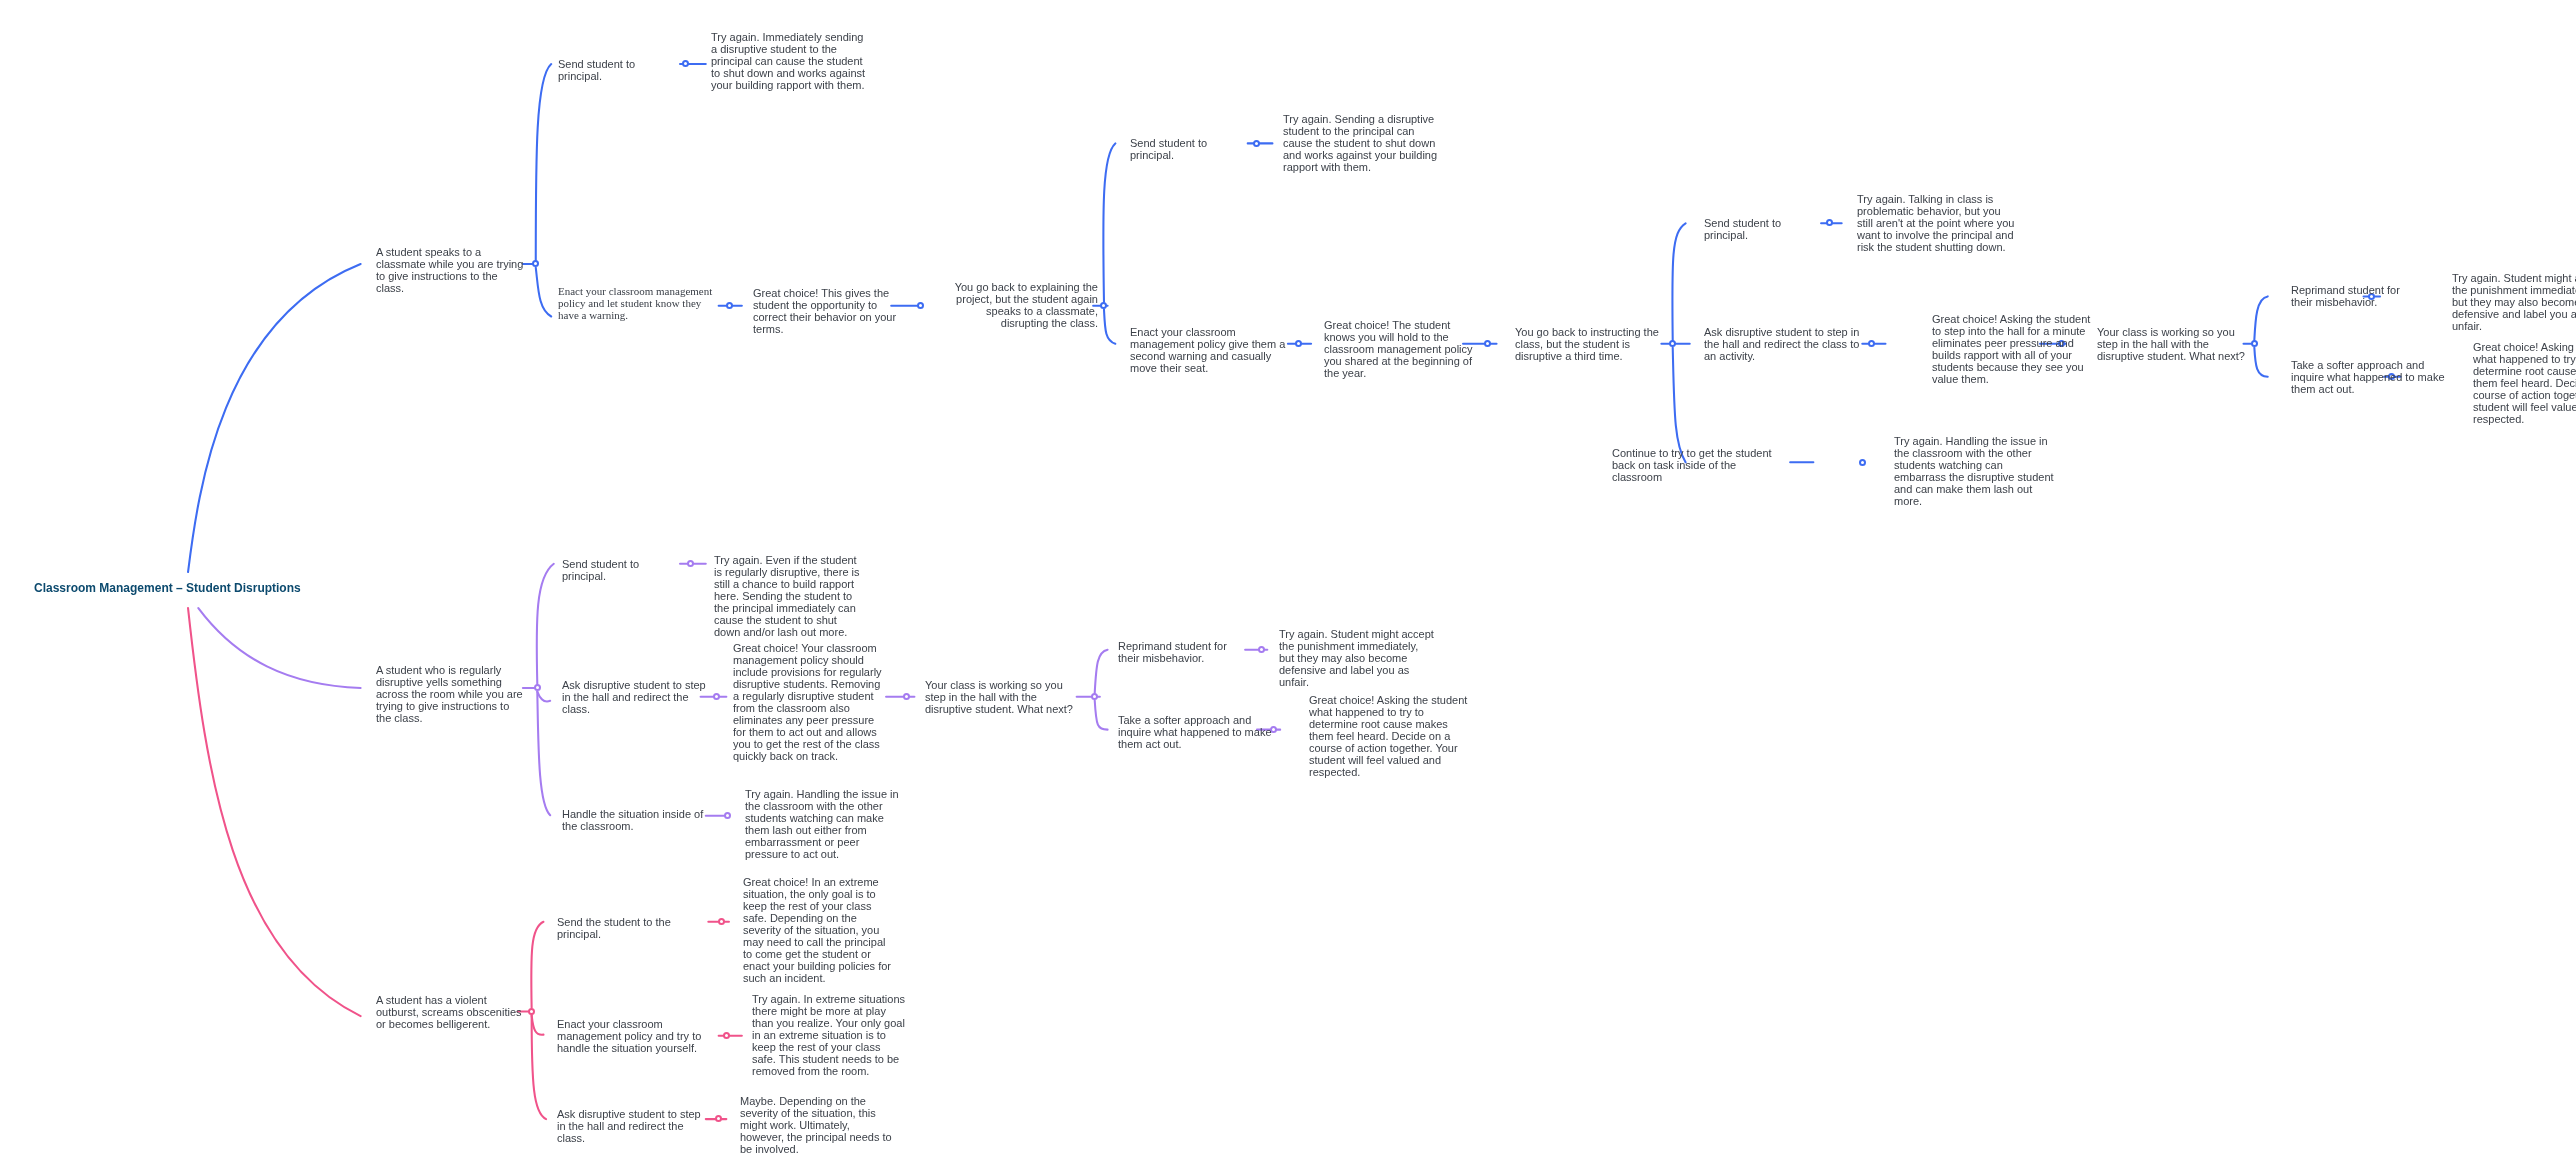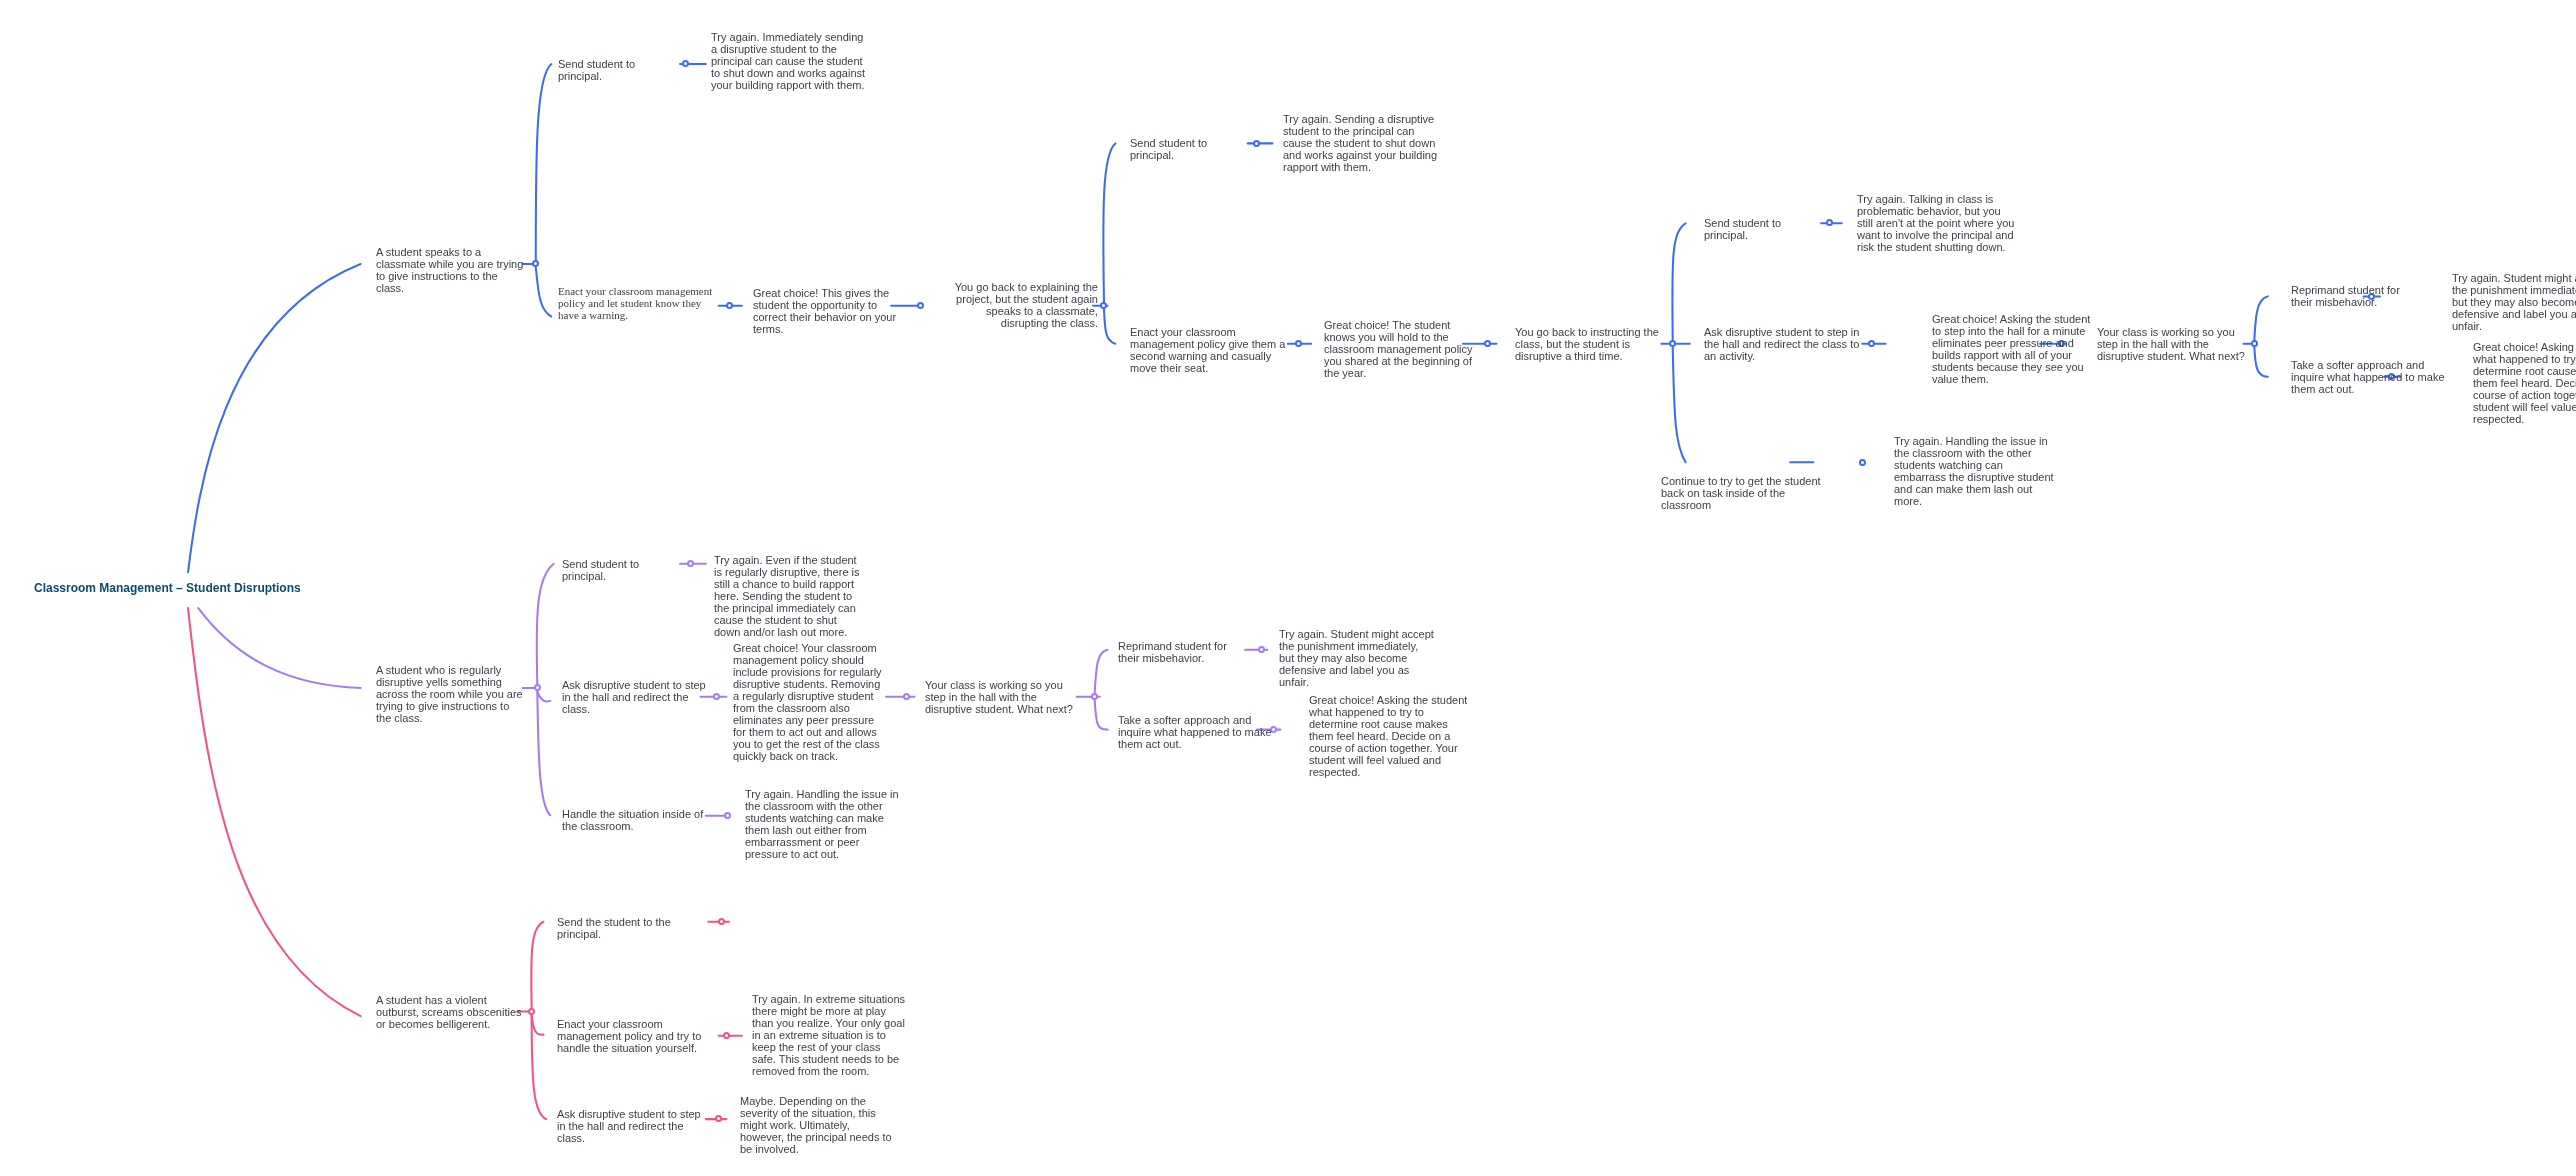--- a/index.html
+++ b/index.html
@@ -114,21 +114,21 @@
   <div class="node" style="left:1283px;top:113px;width:160px;">Try again. Sending a disruptive student to the principal can cause the student to shut down and works against your building rapport with them.</div>
   <div class="node" style="left:1130px;top:326px;width:165px;">Enact your classroom management policy give them a second warning and casually move their seat.</div>
   <div class="node" style="left:1324px;top:319px;width:155px;">Great choice! The student knows you will hold to the classroom management policy you shared at the beginning of the year.</div>
   <div class="node" style="left:1515px;top:326px;width:160px;">You go back to instructing the class, but the student is disruptive a third time.</div>
 
   <div class="node" style="left:1704px;top:217px;width:124px;">Send student to principal.</div>
   <div class="node" style="left:1857px;top:193px;width:160px;">Try again. Talking in class is problematic behavior, but you still aren't at the point where you want to involve the principal and risk the student shutting down.</div>
   <div class="node" style="left:1704px;top:326px;width:165px;">Ask disruptive student to step in the hall and redirect the class to an activity.</div>
   <div class="node" style="left:1899px;top:313px;width:160px;margin-left:33px;">Great choice! Asking the student to step into the hall for a minute eliminates peer pressure and builds rapport with all of your students because they see you value them.</div>
   <div class="node" style="left:2097px;top:326px;width:155px;">Your class is working so you step in the hall with the disruptive student. What next?</div>
-  <div class="node" style="left:1661px;top:447px;width:160px;margin-top:28px;">Continue to try to get the student back on task inside of the classroom</div>
+  <div class="node" style="left:1612px;top:447px;width:160px;">Continue to try to get the student back on task inside of the classroom</div>
   <div class="node" style="left:1894px;top:435px;width:160px;">Try again. Handling the issue in the classroom with the other students watching can embarrass the disruptive student and can make them lash out more.</div>
 
   <div class="node" style="left:2291px;top:284px;width:118px;">Reprimand student for their misbehavior.</div>
   <div class="node" style="left:2452px;top:272px;width:155px;">Try again. Student might accept the punishment immediately, but they may also become defensive and label you as unfair.</div>
   <div class="node" style="left:2291px;top:359px;width:155px;">Take a softer approach and inquire what happened to make them act out.</div>
   <div class="node" style="left:2473px;top:341px;width:165px;">Great choice! Asking the student what happened to try to determine root cause makes them feel heard. Decide on a course of action together. Your student will feel valued and respected.</div>
 
   <div class="node" style="left:376px;top:664px;width:149px;">A student who is regularly disruptive yells something across the room while you are trying to give instructions to the class.</div>
   <div class="node" style="left:562px;top:558px;width:124px;">Send student to principal.</div>
   <div class="node" style="left:714px;top:522px;width:149px;margin-top:32px;">Try again. Even if the student is regularly disruptive, there is still a chance to build rapport here. Sending the student to the principal immediately can cause the student to shut down and/or lash out more.</div>
@@ -137,18 +137,19 @@
   <div class="node" style="left:925px;top:679px;width:155px;">Your class is working so you step in the hall with the disruptive student. What next?</div>
   <div class="node" style="left:1118px;top:640px;width:118px;">Reprimand student for their misbehavior.</div>
   <div class="node" style="left:1279px;top:628px;width:155px;">Try again. Student might accept the punishment immediately, but they may also become defensive and label you as unfair.</div>
   <div class="node" style="left:1118px;top:714px;width:155px;">Take a softer approach and inquire what happened to make them act out.</div>
   <div class="node" style="left:1309px;top:694px;width:165px;">Great choice! Asking the student what happened to try to determine root cause makes them feel heard. Decide on a course of action together. Your student will feel valued and respected.</div>
   <div class="node" style="left:562px;top:808px;width:155px;">Handle the situation inside of the classroom.</div>
   <div class="node" style="left:745px;top:788px;width:155px;">Try again. Handling the issue in the classroom with the other students watching can make them lash out either from embarrassment or peer pressure to act out.</div>
 
   <div class="node" style="left:376px;top:994px;width:149px;">A student has a violent outburst, screams obscenities or becomes belligerent.</div>
   <div class="node" style="left:557px;top:916px;width:155px;">Send the student to the principal.</div>
+  <div class="node" style="left:743px;top:876px;width:149px;">Great choice! In an extreme situation, the only goal is to keep the rest of your class safe. Depending on the severity of the situation, you may need to call the principal to come get the student or enact your building policies for such an incident.</div>
   <div class="node" style="left:557px;top:1018px;width:160px;">Enact your classroom management policy and try to handle the situation yourself.</div>
   <div class="node" style="left:752px;top:993px;width:155px;">Try again. In extreme situations there might be more at play than you realize. Your only goal in an extreme situation is to keep the rest of your class safe. This student needs to be removed from the room.</div>
   <div class="node" style="left:557px;top:1108px;width:149px;">Ask disruptive student to step in the hall and redirect the class.</div>
   <div class="node" style="left:740px;top:1095px;width:155px;">Maybe. Depending on the severity of the situation, this might work. Ultimately, however, the principal needs to be involved.</div>
 </div>
 
 
 </body></html>

